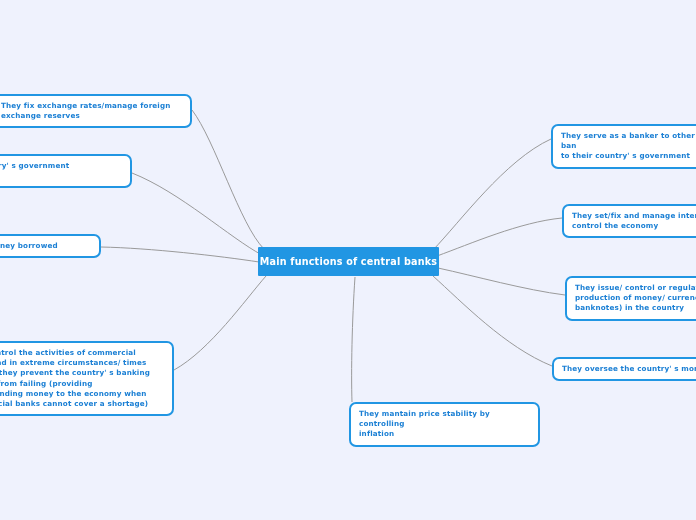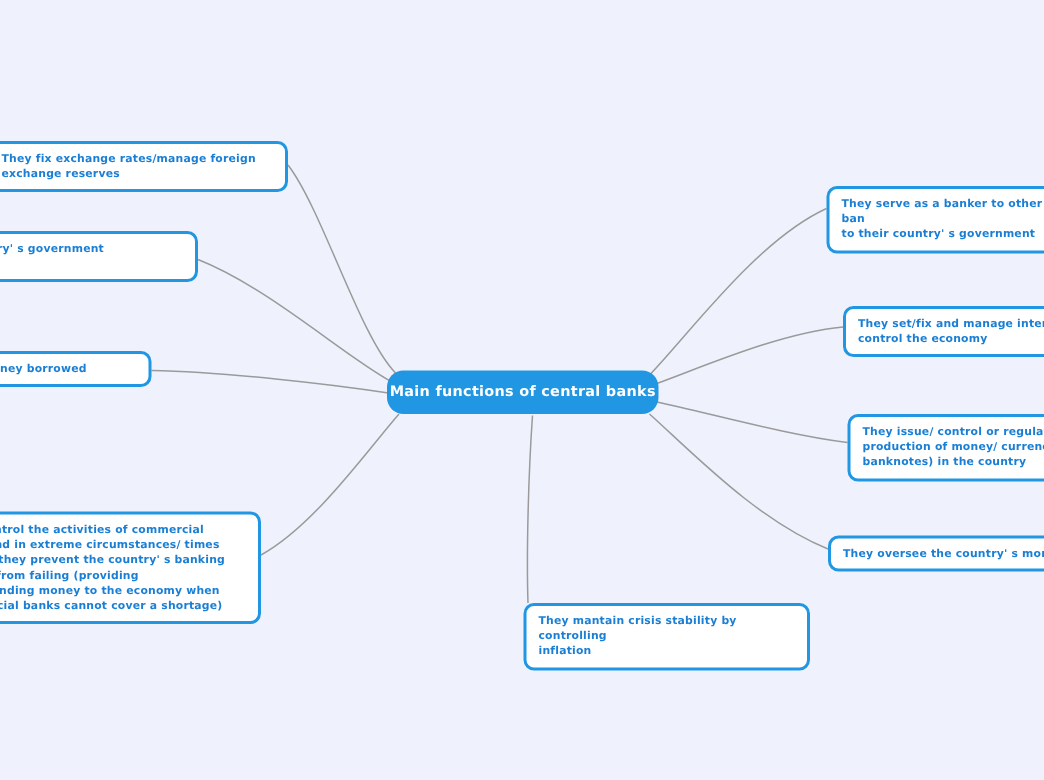--- a/index.html
+++ b/index.html
@@ -40,21 +40,21 @@
     letter-spacing: 0.15px;
     padding: 5px 7px 5px 8px;
     white-space: pre-line;
     z-index: 2;
   }
   .node-root {
     position: absolute;
     box-sizing: border-box;
     background: #2196e3;
     border: none;
-    border-radius: 11px;
+    border-radius: 1px;
     color: #ffffff;
     font-weight: bold;
     font-size: 9.6px;
     letter-spacing: 0.2px;
     display: flex;
     align-items: center;
     justify-content: center;
     z-index: 3;
     text-align: right;
   }
@@ -88,16 +88,16 @@
 nds/lending money to the economy when
 mmercial banks cannot cover a shortage)</div>
       <div class="node" style="left: 551px; top: 124px; width: 165px; min-height: 30px; background: rgb(255, 255, 255); border-color: rgb(33, 150, 227); color: rgb(26, 127, 212);">They serve as a banker to other ban
 to their country' s government</div>
       <div class="node" style="left: 562px; top: 204px; width: 155px; min-height: 30px; background: rgb(255, 255, 255); border-color: rgb(33, 150, 227); color: rgb(26, 127, 212);">They set/fix and manage interes
 control the economy</div>
       <div class="node" style="left: 565px; top: 276px; width: 152px; min-height: 40px; background: rgb(255, 255, 255); border-color: rgb(33, 150, 227); color: rgb(26, 127, 212);">They issue/ control or regulate
 production of money/ currency
 banknotes) in the country</div>
       <div class="node" style="left: 552px; top: 357px; width: 165px; min-height: 20px; background: rgb(255, 255, 255); border-color: rgb(33, 150, 227); color: rgb(26, 127, 212);">They oversee the country' s monet</div>
-      <div class="node" style="left: 349px; top: 402px; width: 191px; min-height: 30px; background: rgb(255, 255, 255); border-color: rgb(33, 150, 227); color: rgb(26, 127, 212);">They mantain crisis stability by controlling
+      <div class="node" style="left: 349px; top: 402px; width: 191px; min-height: 30px; background: rgb(255, 255, 255); border-color: rgb(33, 150, 227); color: rgb(26, 127, 212);">They mantain price stability by controlling
 inflation</div>
     </div>
 </div>
 
 </body></html>

